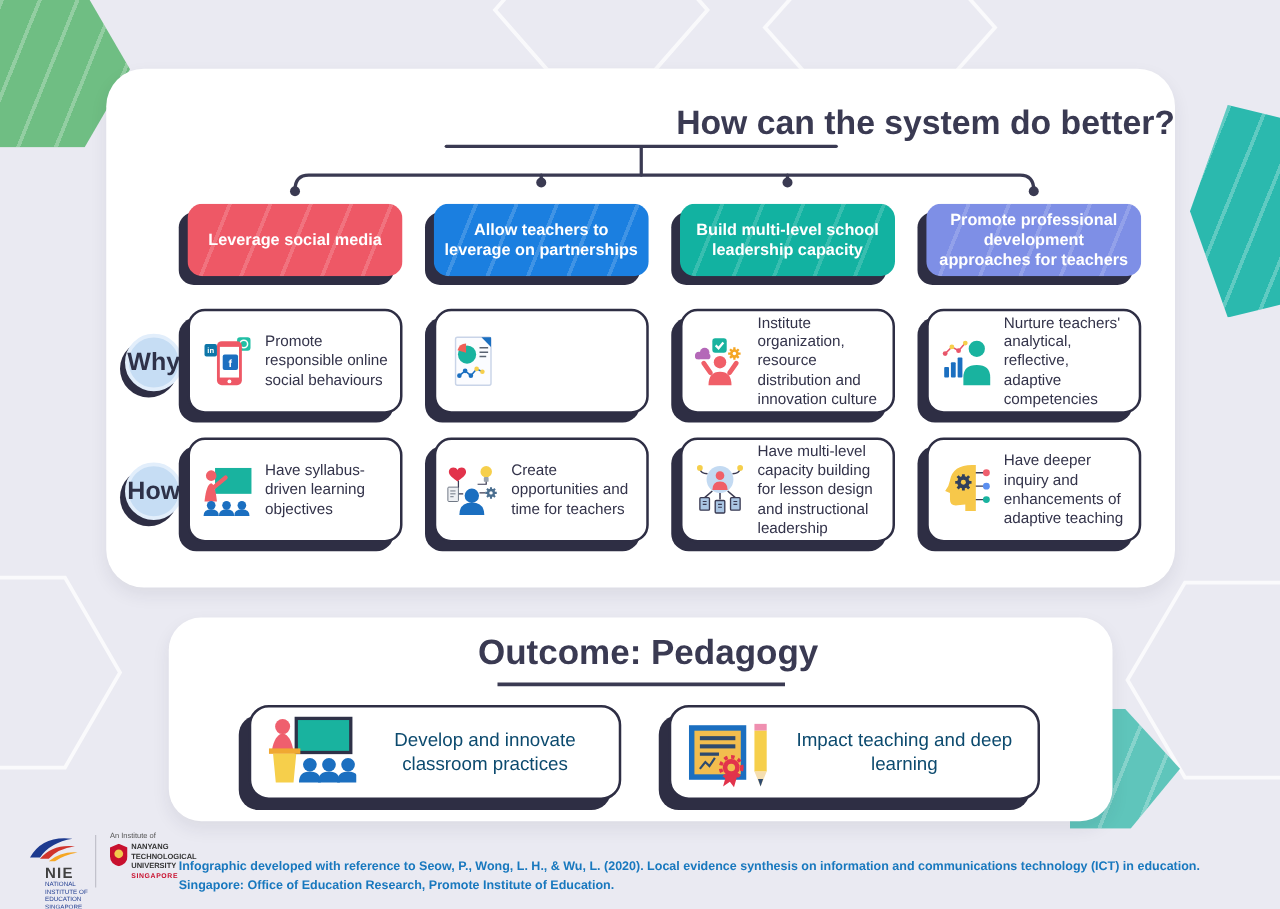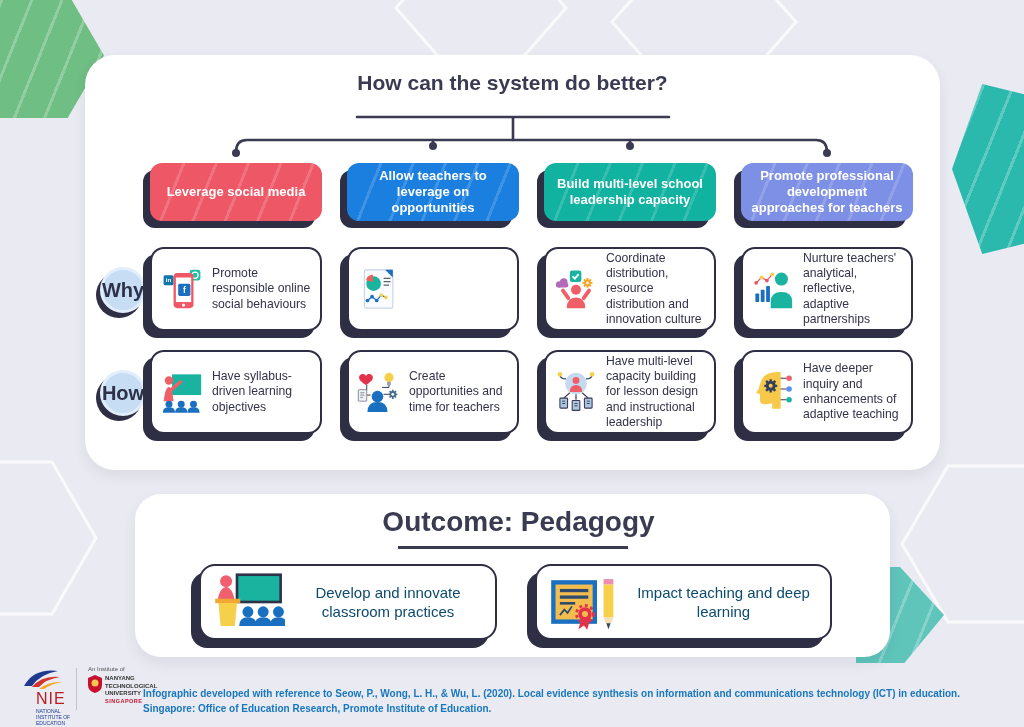--- a/index.html
+++ b/index.html
@@ -15,21 +15,21 @@
     clip-path:polygon(42% 0,100% 6%,100% 94%,42% 100%,0 50%)}
   .hex-teal-br{left:856px;top:567px;width:88px;height:96px;background-color:#5fc5bb;
     clip-path:polygon(0 0,50% 0,100% 50%,55% 100%,0 100%)}
   .hex-outlines{position:absolute;left:0;top:0;z-index:0}
 
   
   .panel{position:absolute;background:#fff;z-index:2;box-shadow:0 6px 14px rgba(40,40,70,.08)}
   .panel-main{left:85px;top:55px;width:855px;height:415px;border-radius:30px}
   .panel-outcome{left:135px;top:494px;width:755px;height:163px;border-radius:26px}
 
-  .title{position:absolute;left:0;right:0;top:16px;text-align:center;font-size:21px;font-weight:bold;color:#3a3a52}
+  .title{position:absolute;left:0;right:0;top:28px;text-align:right;font-size:27px;font-weight:bold;color:#3a3a52}
   .connector{position:absolute;left:0;top:0}
 
   
   .pillar{position:absolute;top:108px;height:58px;width:172px;border-radius:12px;
     box-shadow:-7px 7px 0 #2e2e44;display:flex;align-items:center;justify-content:center;
     text-align:center;color:#fff;font-weight:bold;font-size:13px;line-height:1.25;
     padding:2px 8px;box-sizing:border-box;
     background-image:repeating-linear-gradient(112deg,rgba(255,255,255,.16) 0 3px,transparent 3px 30px)}
   .c0{left:65px}.c1{left:262px}.c2{left:459px}.c3{left:656px}
   .p1{background-color:#ee5866}.p2{background-color:#1b7fe0}
@@ -57,21 +57,21 @@
     border-radius:16px;box-shadow:-8px 8px 0 #2e2e44;display:flex;align-items:center;gap:8px;
     padding:4px 12px;box-sizing:border-box}
   .oc1{left:64px;width:298px}.oc2{left:400px;width:297px}
   .outcome-card .icon{flex:0 0 auto;display:flex}
   .outcome-card .icon svg{width:72px;height:62px}
   .outcome-text{flex:1;text-align:center;font-size:15px;line-height:1.3;color:#0c4a6e}
 
   
   .footer{position:absolute;left:0;top:660px;width:1024px;height:67px;z-index:2}
   .nie-logo{position:absolute;left:22px;top:6px;width:48px}
-  .nie-word{font-size:16px;font-weight:normal;color:#b91c1c;letter-spacing:1px;margin-left:14px;margin-top:-4px}
+  .nie-word{font-size:12px;font-weight:bold;color:#404040;letter-spacing:1px;margin-left:14px;margin-top:-4px}
   .nie-sub{font-size:5px;color:#1d3a8f;margin-left:14px;line-height:1.2;width:44px}
   .footer-divider{position:absolute;left:76px;top:8px;width:1px;height:42px;background:#c2c2cc}
   .institute-of{position:absolute;left:88px;top:6px;font-size:6px;color:#555}
   .ntu{position:absolute;left:88px;top:15px;display:flex;gap:3px;align-items:flex-start}
   .ntu-lines{font-size:6px;font-weight:bold;color:#333;line-height:1.25}
   .ntu-sg{color:#c8102e;font-size:5.5px;letter-spacing:.5px}
   .attribution{position:absolute;left:143px;top:26px;font-size:10px;font-weight:bold;color:#1878be;line-height:1.5;white-space:nowrap}
 </style>
 </head>
 <body>
@@ -107,21 +107,21 @@
           <circle cx="348" cy="91" r="4"></circle>
         <circle cx="545" cy="91" r="4"></circle>
           <circle cx="742" cy="98" r="4"></circle>
       </g>
     </svg>
 
     <div class="pillar p1 c0">
       <span>Leverage social media</span>
     </div>
     <div class="pillar p2 c1">
-      <span>Allow teachers to leverage on opportunities</span>
+      <span>Allow teachers to leverage on partnerships</span>
     </div>
     <div class="pillar p3 c2">
       <span>Build multi-level school leadership capacity</span>
     </div>
     <div class="pillar p4 c3">
       <span>Promote professional development approaches for teachers</span>
     </div>
 
     <div class="bubble bubble-why">
       <span>Why</span>
@@ -180,41 +180,41 @@
           <g stroke="#f5a623" stroke-width="2.4">
               <path d="M45 15.5 V28.5 M38.5 22 H51.5 M40.5 17.5 L49.5 26.5 M49.5 17.5 L40.5 26.5"></path>
             </g>
           <circle cx="45" cy="22" r="4.5" fill="#f5a623"></circle>
             <circle cx="45" cy="22" r="1.8" fill="#fff"></circle>
           <path d="M20 42 L13 32 M40 42 L47 32" stroke="#f05f68" stroke-width="5" stroke-linecap="round"></path>
           <circle cx="30" cy="31" r="6.5" fill="#f05f68"></circle>
           <path d="M18 55 q0 -14 12 -14 q12 0 12 14 Z" fill="#f05f68"></path>
         </svg>
       </span>
-      <span class="card-text">Coordinate distribution, resource distribution and innovation culture</span>
+      <span class="card-text">Institute organization, resource distribution and innovation culture</span>
     </div>
 
     <div class="card r-why c3">
       <span class="icon">
         <svg viewBox="0 0 60 60">
           <g fill="#1b6fc0">
               <rect x="7" y="36" width="5" height="11" rx="1"></rect>
               <rect x="14" y="31" width="5" height="16" rx="1"></rect>
               <rect x="21" y="26" width="5" height="21" rx="1"></rect>
             </g>
           <polyline points="8,22 15,15 22,19 29,11" fill="none" stroke="#e8566a" stroke-width="1.6"></polyline>
           <circle cx="8" cy="22" r="2.5" fill="#e8566a"></circle>
             <circle cx="15" cy="15" r="2.5" fill="#f6cf4b"></circle>
           <circle cx="22" cy="19" r="2.5" fill="#e8566a"></circle>
             <circle cx="29" cy="11" r="2.5" fill="#f6cf4b"></circle>
           <circle cx="41" cy="17" r="8.5" fill="#19b39f"></circle>
           <path d="M27 55 v-8 q0 -13 14 -13 q14 0 14 13 v8 Z" fill="#19b39f"></path>
         </svg>
       </span>
-      <span class="card-text">Nurture teachers' analytical, reflective, adaptive partnerships</span>
+      <span class="card-text">Nurture teachers' analytical, reflective, adaptive competencies</span>
     </div>
 
     <div class="card r-how c0">
       <span class="icon">
         <svg viewBox="0 0 60 60">
           <rect x="17" y="7" width="38" height="27" fill="#19b39f"></rect>
           <path d="M16 27 L28 17" stroke="#f05f68" stroke-width="4.5" stroke-linecap="round"></path>
           <circle cx="13" cy="15" r="5.5" fill="#f05f68"></circle>
           <path d="M6 42 Q8 24 13 23 Q17 24 19 42 Z" fill="#f05f68"></path>
           <g fill="#1b6fc0">

